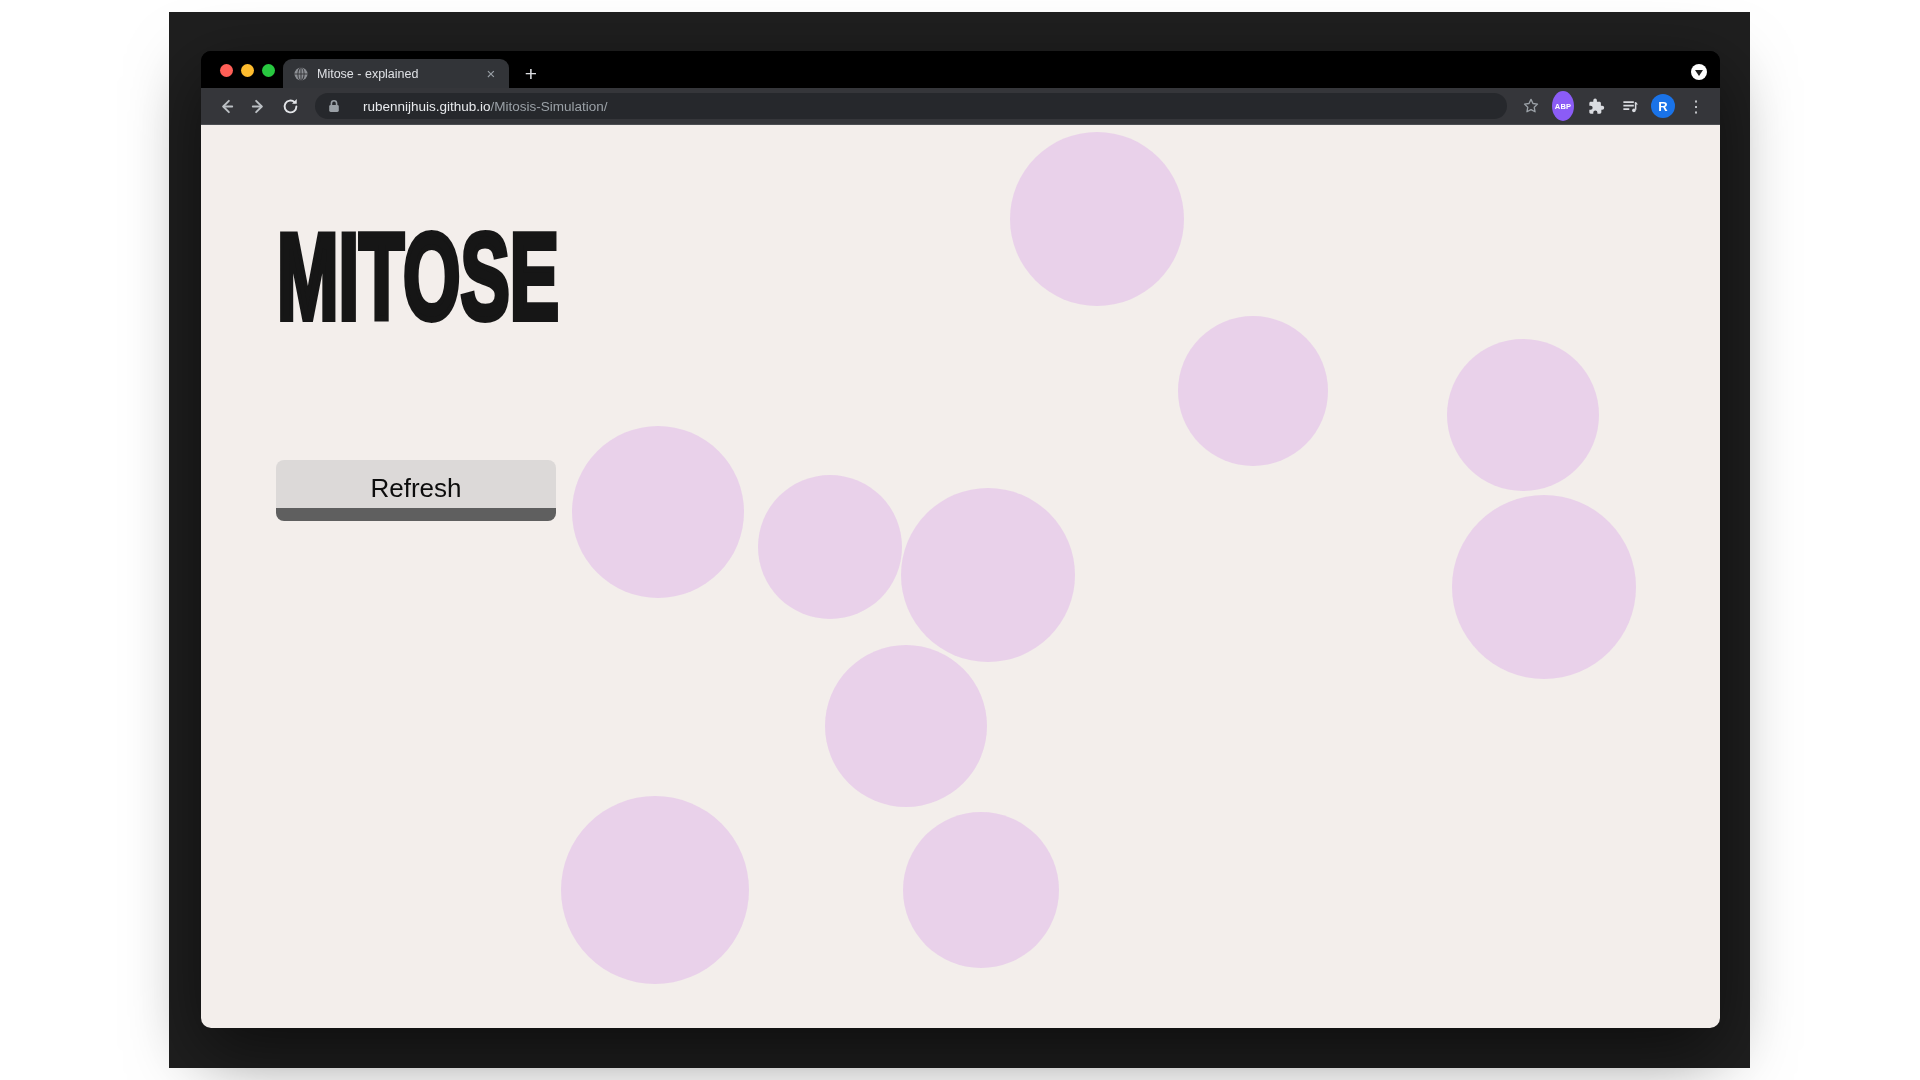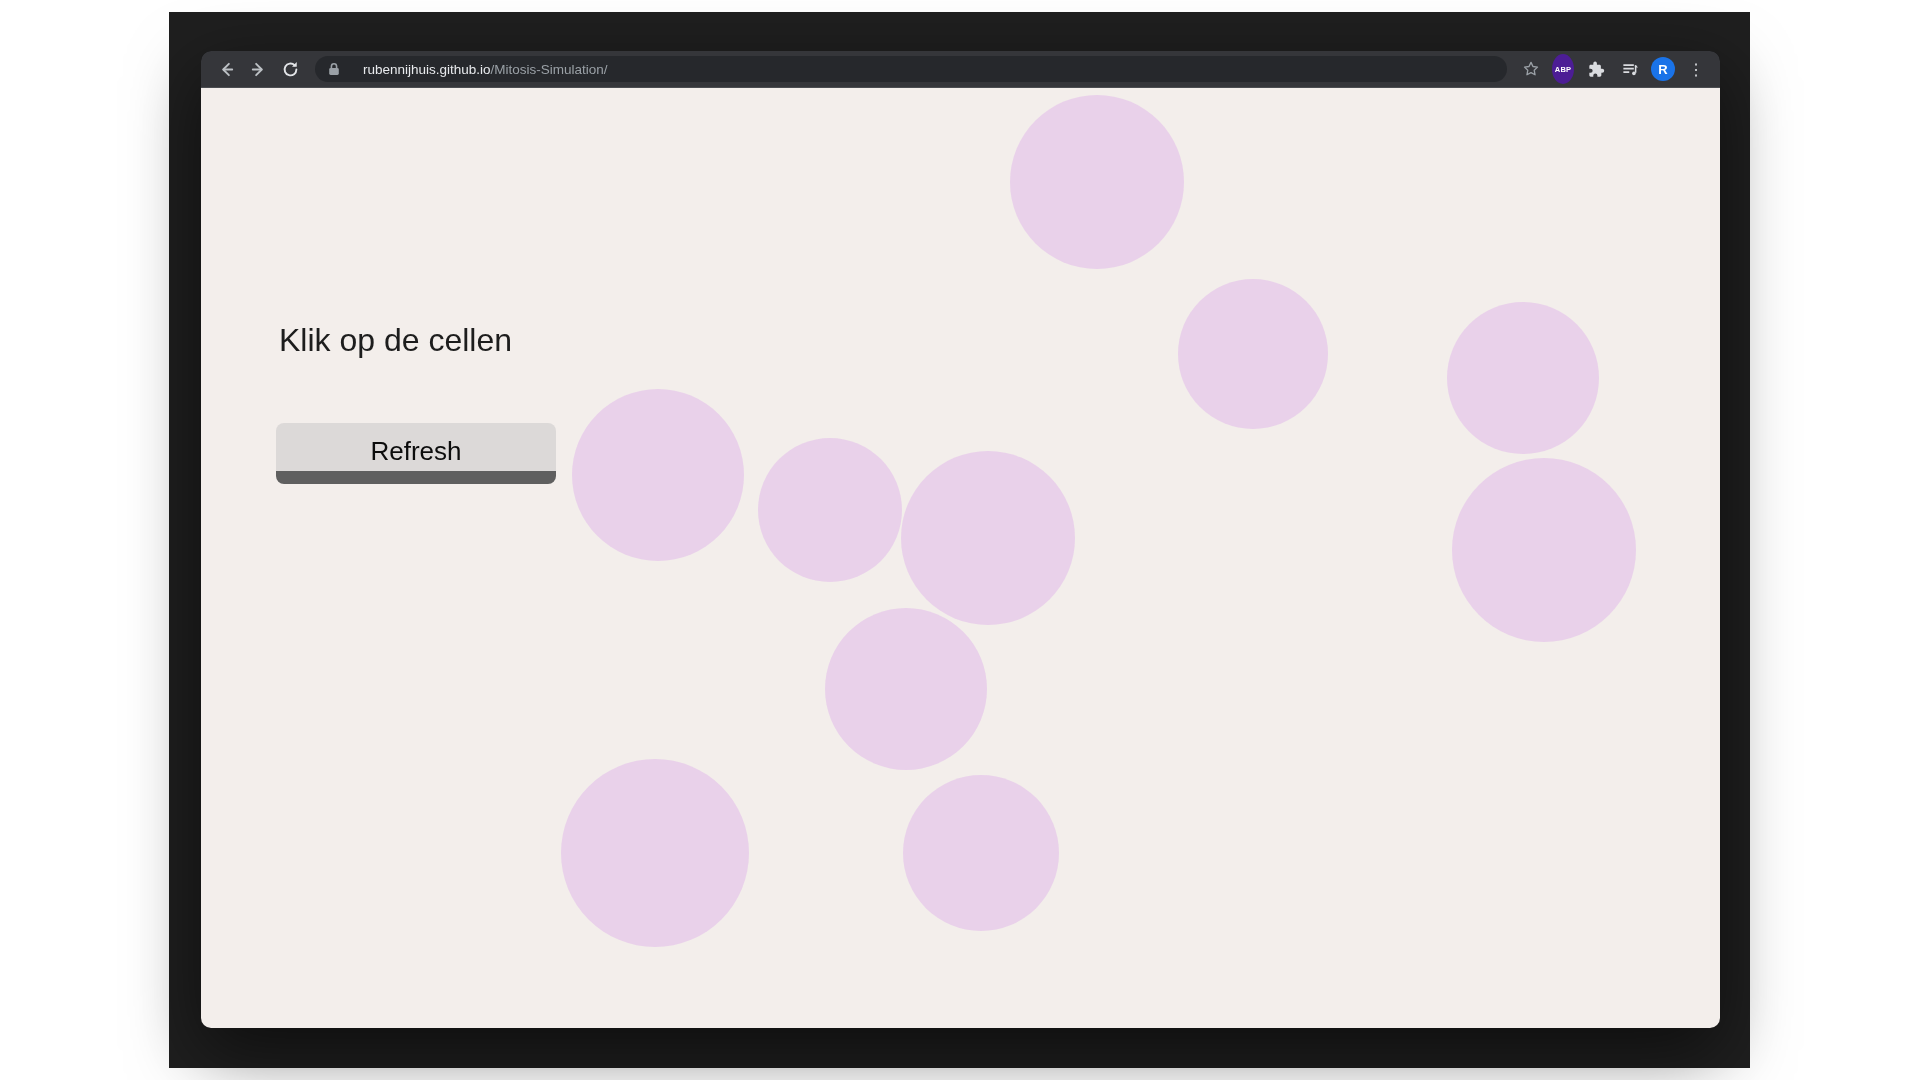--- a/index.html
+++ b/index.html
@@ -55,21 +55,21 @@
   .omnibox {
     flex:1; height:26px; background:#26282c; border-radius:13px;
     display:flex; align-items:center; gap:23px; padding:0 13px; margin:0 8px;
     font-size:13.5px; box-sizing:border-box;
   }
   .url-host { color:#e8eaed; }
   .url-path { color:#9aa0a6; }
   .ext-area { display:flex; align-items:center; gap:7px; }
   .iconbtn { width:28px; height:28px; display:flex; align-items:center; justify-content:center; }
   .abp-badge {
-    width:22px; height:30px; border-radius:50%; background:#4c1d95;
+    width:22px; height:30px; border-radius:50%; background:#8b5cf6;
     color:#fff; font-size:7.5px; font-weight:bold; letter-spacing:.2px;
     display:flex; align-items:center; justify-content:center;
   }
   .avatar {
     width:24px; height:24px; border-radius:50%; background:#1a73e8;
     color:#fff; font-size:13px; font-weight:bold;
     display:flex; align-items:center; justify-content:center;
   }
   .menu-dots { color:#dadce0; font-size:16px; letter-spacing:0; }
 
@@ -92,20 +92,45 @@
   }
 </style>
 </head>
 <body>
 
 <div class="stage">
   <div class="desktop"></div>
 
   <div class="window">
 
+    <div class="titlebar">
+      <div class="traffic">
+        <span class="light red"></span>
+        <span class="light yellow"></span>
+        <span class="light green"></span>
+      </div>
+
+      <div class="tab">
+        <span style="display:flex">
+          <svg width="16" height="16" viewBox="0 0 16 16">
+            <circle cx="8" cy="8" r="6.5" fill="#8d9095"></circle>
+            <path d="M1.5 8h13 M8 1.5v13" stroke="#3a3b3f" stroke-width="1.1" fill="none"></path>
+            <ellipse cx="8" cy="8" rx="3.1" ry="6.5" stroke="#3a3b3f" stroke-width="1.1" fill="none"></ellipse>
+          </svg>
+        </span>
+        <span class="tab-title">Mitose - explained</span>
+        <span class="tab-close">×</span>
+      </div>
+
+      <div class="newtab">+</div>
+
+      <div class="searchtabs">
+        <span class="tri"></span>
+      </div>
+    </div>
 
     <div class="toolbar">
       <div class="navbtn">
         <svg width="19" height="19" viewBox="0 0 20 20">
             <path d="M12.5 4 6.5 10l6 6" fill="none" stroke="#bcc0c4" stroke-width="2" stroke-linecap="round" stroke-linejoin="round"></path>
             <path d="M7 10h9" stroke="#bcc0c4" stroke-width="2" stroke-linecap="round"></path>
           </svg>
       </div>
       <div class="navbtn">
         <svg width="19" height="19" viewBox="0 0 20 20">
@@ -164,22 +189,26 @@
           <div class="cell" style="left: 1246px; top: 214px; height: 152px; width: 152px; background: rgba(224, 183, 233, 0.52);"></div>
           <div class="cell" style="left: 1251px; top: 370px; height: 184px; width: 184px; background: rgba(224, 183, 233, 0.52);"></div>
           <div class="cell" style="left: 371px; top: 301px; height: 172px; width: 172px; background: rgba(224, 183, 233, 0.52);"></div>
           <div class="cell" style="left: 557px; top: 350px; height: 144px; width: 144px; background: rgba(224, 183, 233, 0.52);"></div>
           <div class="cell" style="left: 700px; top: 363px; height: 174px; width: 174px; background: rgba(224, 183, 233, 0.52);"></div>
           <div class="cell" style="left: 624px; top: 520px; height: 162px; width: 162px; background: rgba(224, 183, 233, 0.52);"></div>
           <div class="cell" style="left: 360px; top: 671px; height: 188px; width: 188px; background: rgba(224, 183, 233, 0.52);"></div>
           <div class="cell" style="left: 702px; top: 687px; height: 156px; width: 156px; background: rgba(224, 183, 233, 0.52);"></div>
         </div>
 
+      <div class="hero">
+        <svg width="300" height="100" style="overflow:visible">
+          <text x="0" y="94" font-size="122" font-weight="bold" font-family="&quot;Liberation Sans&quot;, sans-serif" fill="#161616" stroke="#161616" stroke-width="6" textLength="282" lengthAdjust="spacingAndGlyphs">MITOSE</text>
+        </svg>
+      </div>
 
       <div class="subtitle">
-        <div>Klik op de cellen</div>
       </div>
 
       <button class="refresh-btn">Refresh</button>
     </div>
 
   </div>
 </div>
 
 </body></html>

